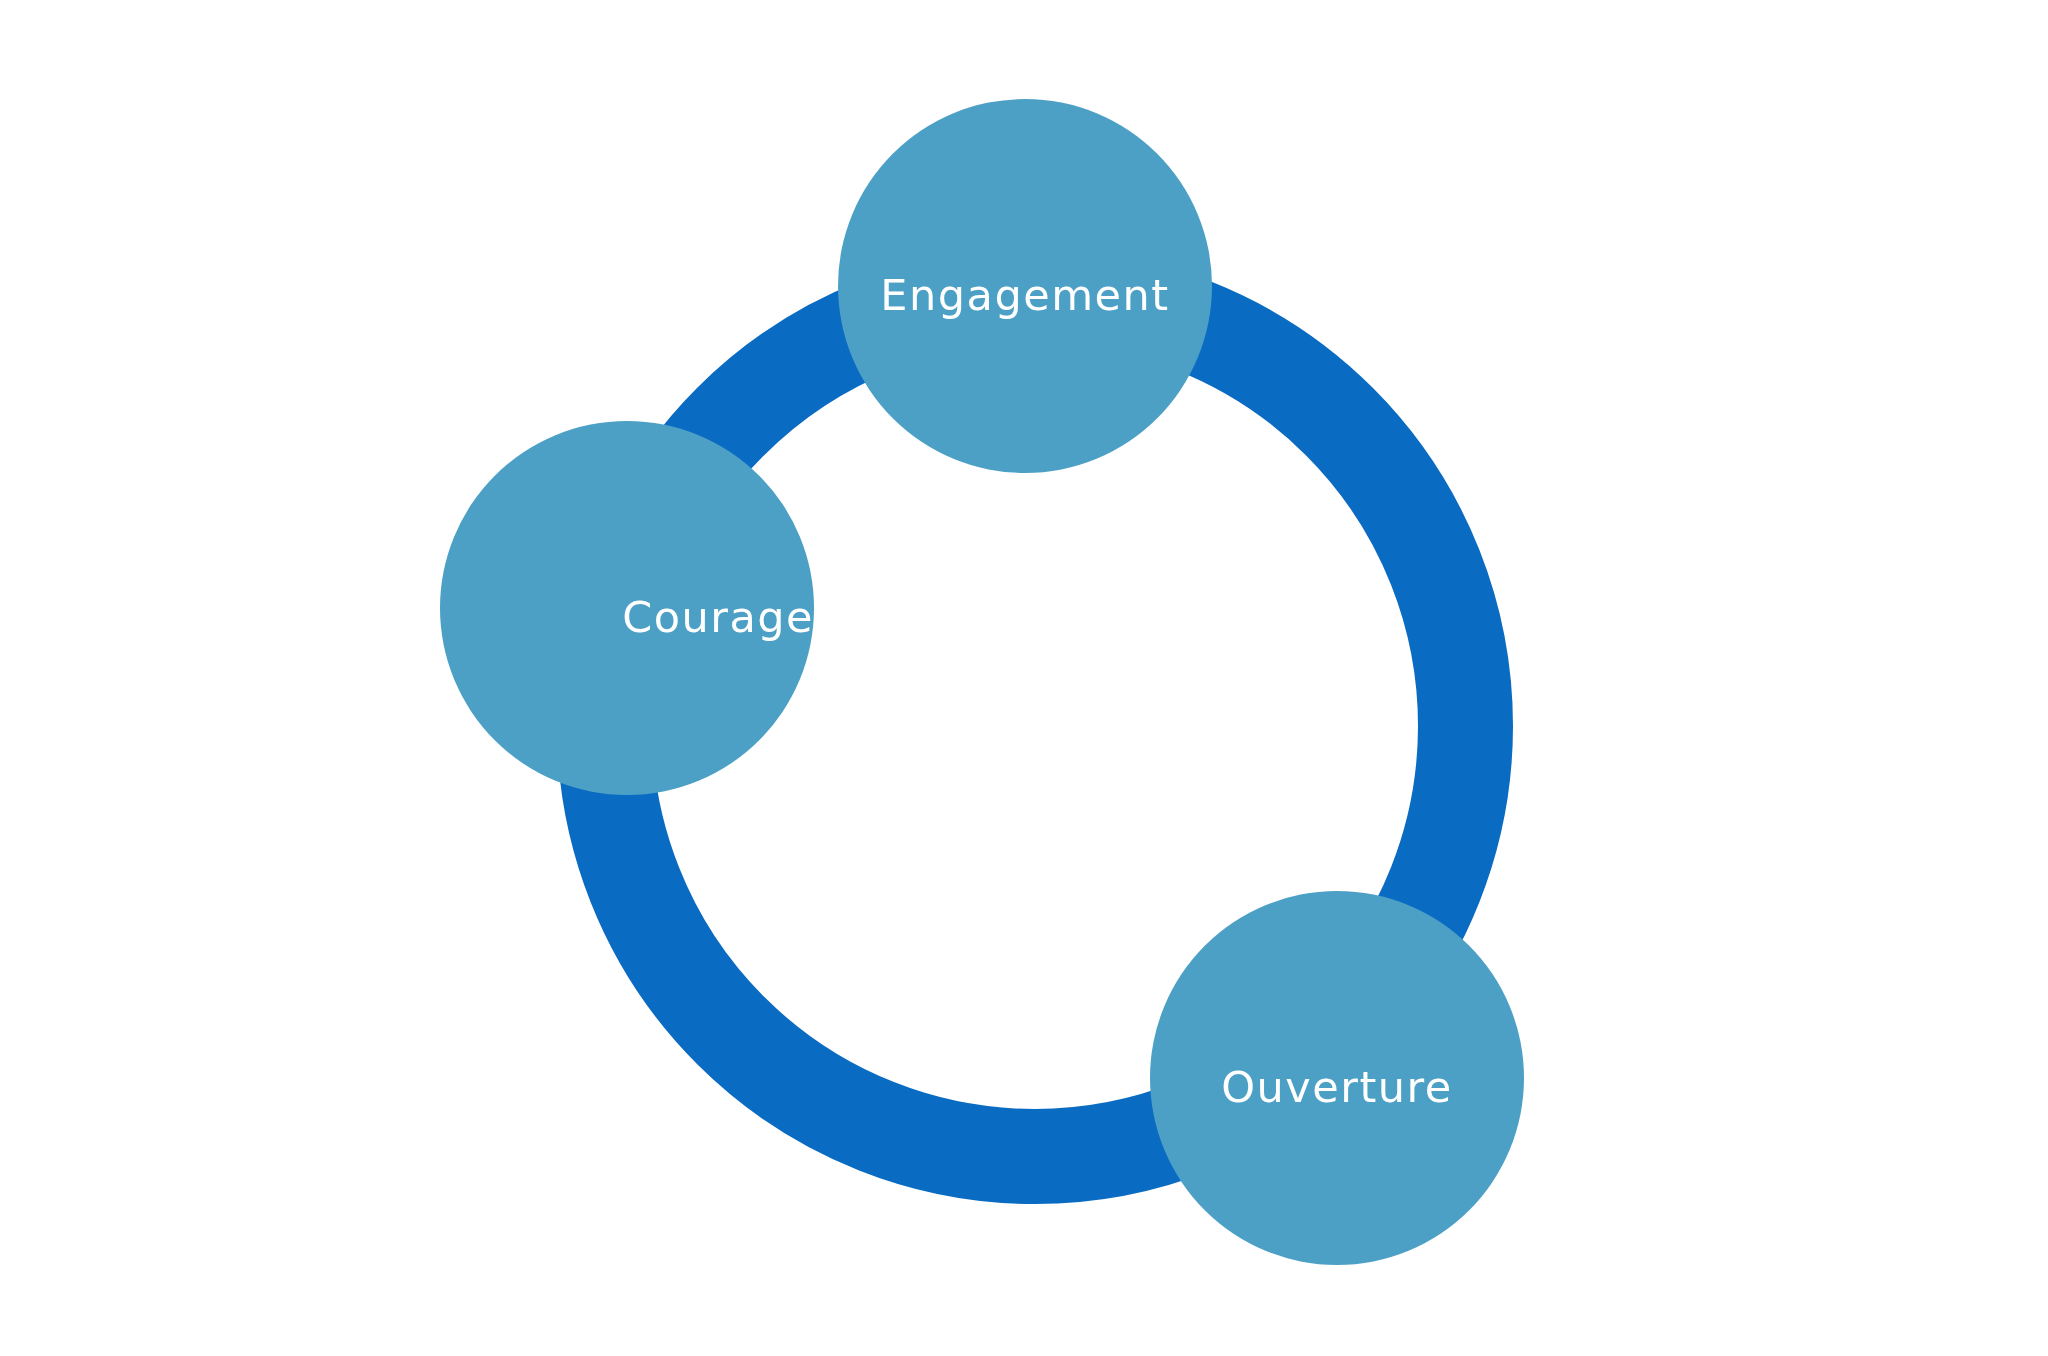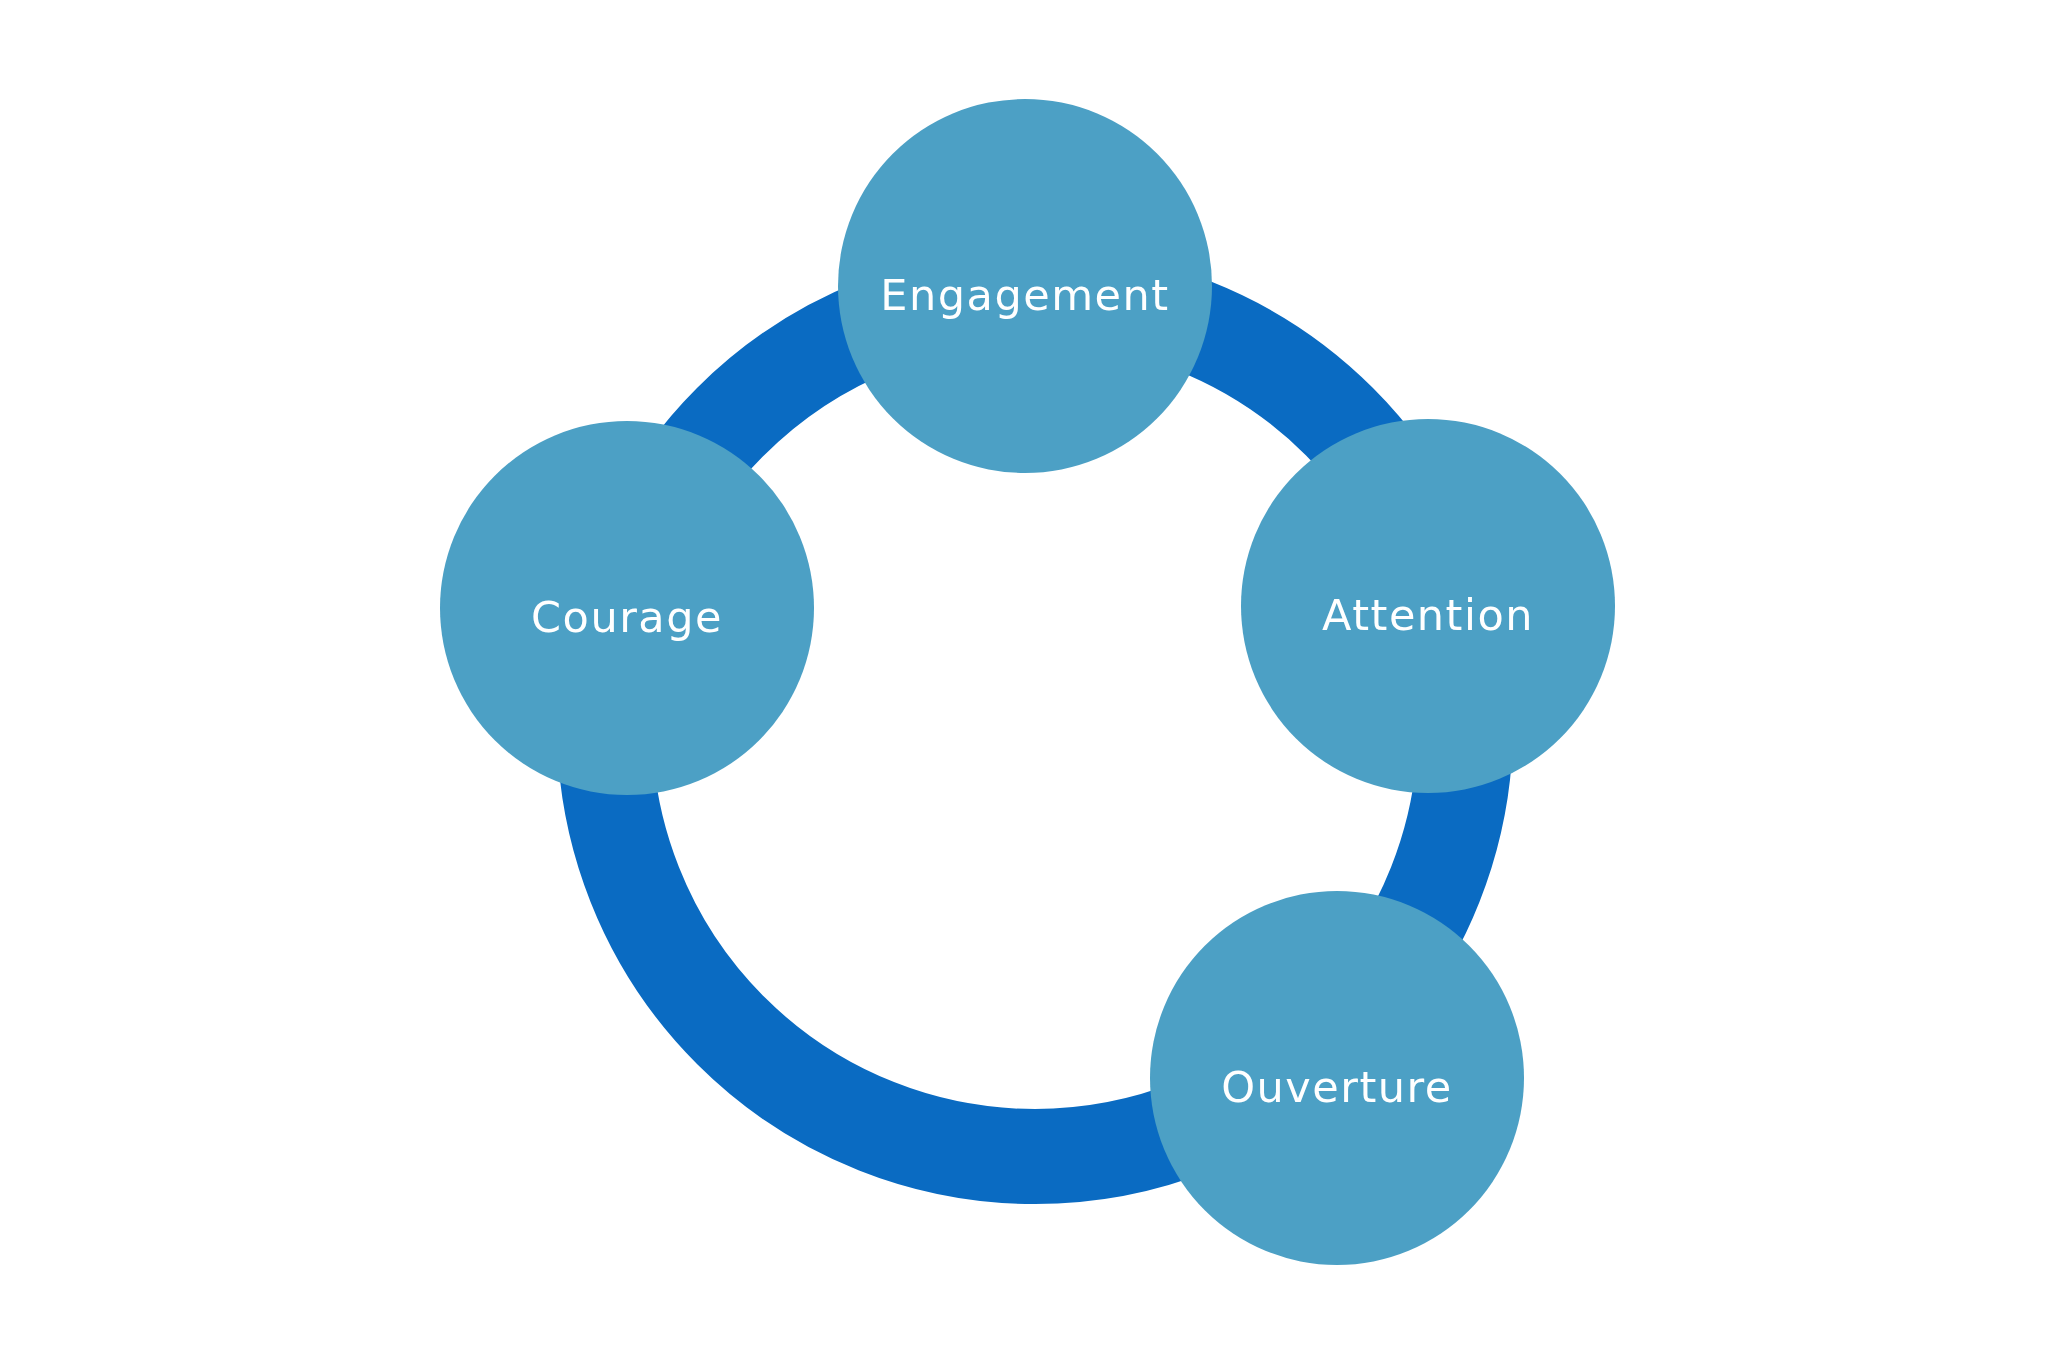--- a/index.html
+++ b/index.html
@@ -43,21 +43,21 @@
     justify-content: center;
   }
   .value-circle .circle-label {
     color: var(--label-color);
     font-size: 43px;
     font-weight: 400;
     letter-spacing: 1.5px;
     white-space: nowrap;
   }
   .pos-top         { left: 838px;  top: 63px;  }
-  .pos-upper-left  { left: 440px;  top: 385px; }
+  .pos-upper-left  { left: 440px;  top: 385px; justify-content: flex-end; }
   .pos-upper-right { left: 1241px; top: 383px; }
   .pos-lower-left  { left: 570px;  top: 855px; }
   .pos-lower-right { left: 1150px; top: 855px; }
   .center-title {
     position: absolute;
     left: 735px;
     top: 650px;
     width: 600px;
     height: 140px;
     display: flex;
@@ -74,23 +74,20 @@
 <body>
 
 <div class="canvas">
 
   <div class="ring"></div>
 
   <div class="value-circle pos-top">
     <span class="circle-label">Engagement</span>
   </div>
 
-  <div class="value-circle pos-upper-right">
-    <span class="circle-label">Attention</span>
-  </div>
 
   <div class="value-circle pos-lower-right">
     <span class="circle-label">Ouverture</span>
   </div>
 
 
   <div class="value-circle pos-upper-left">
     <span class="circle-label">Courage</span>
   </div>
 

